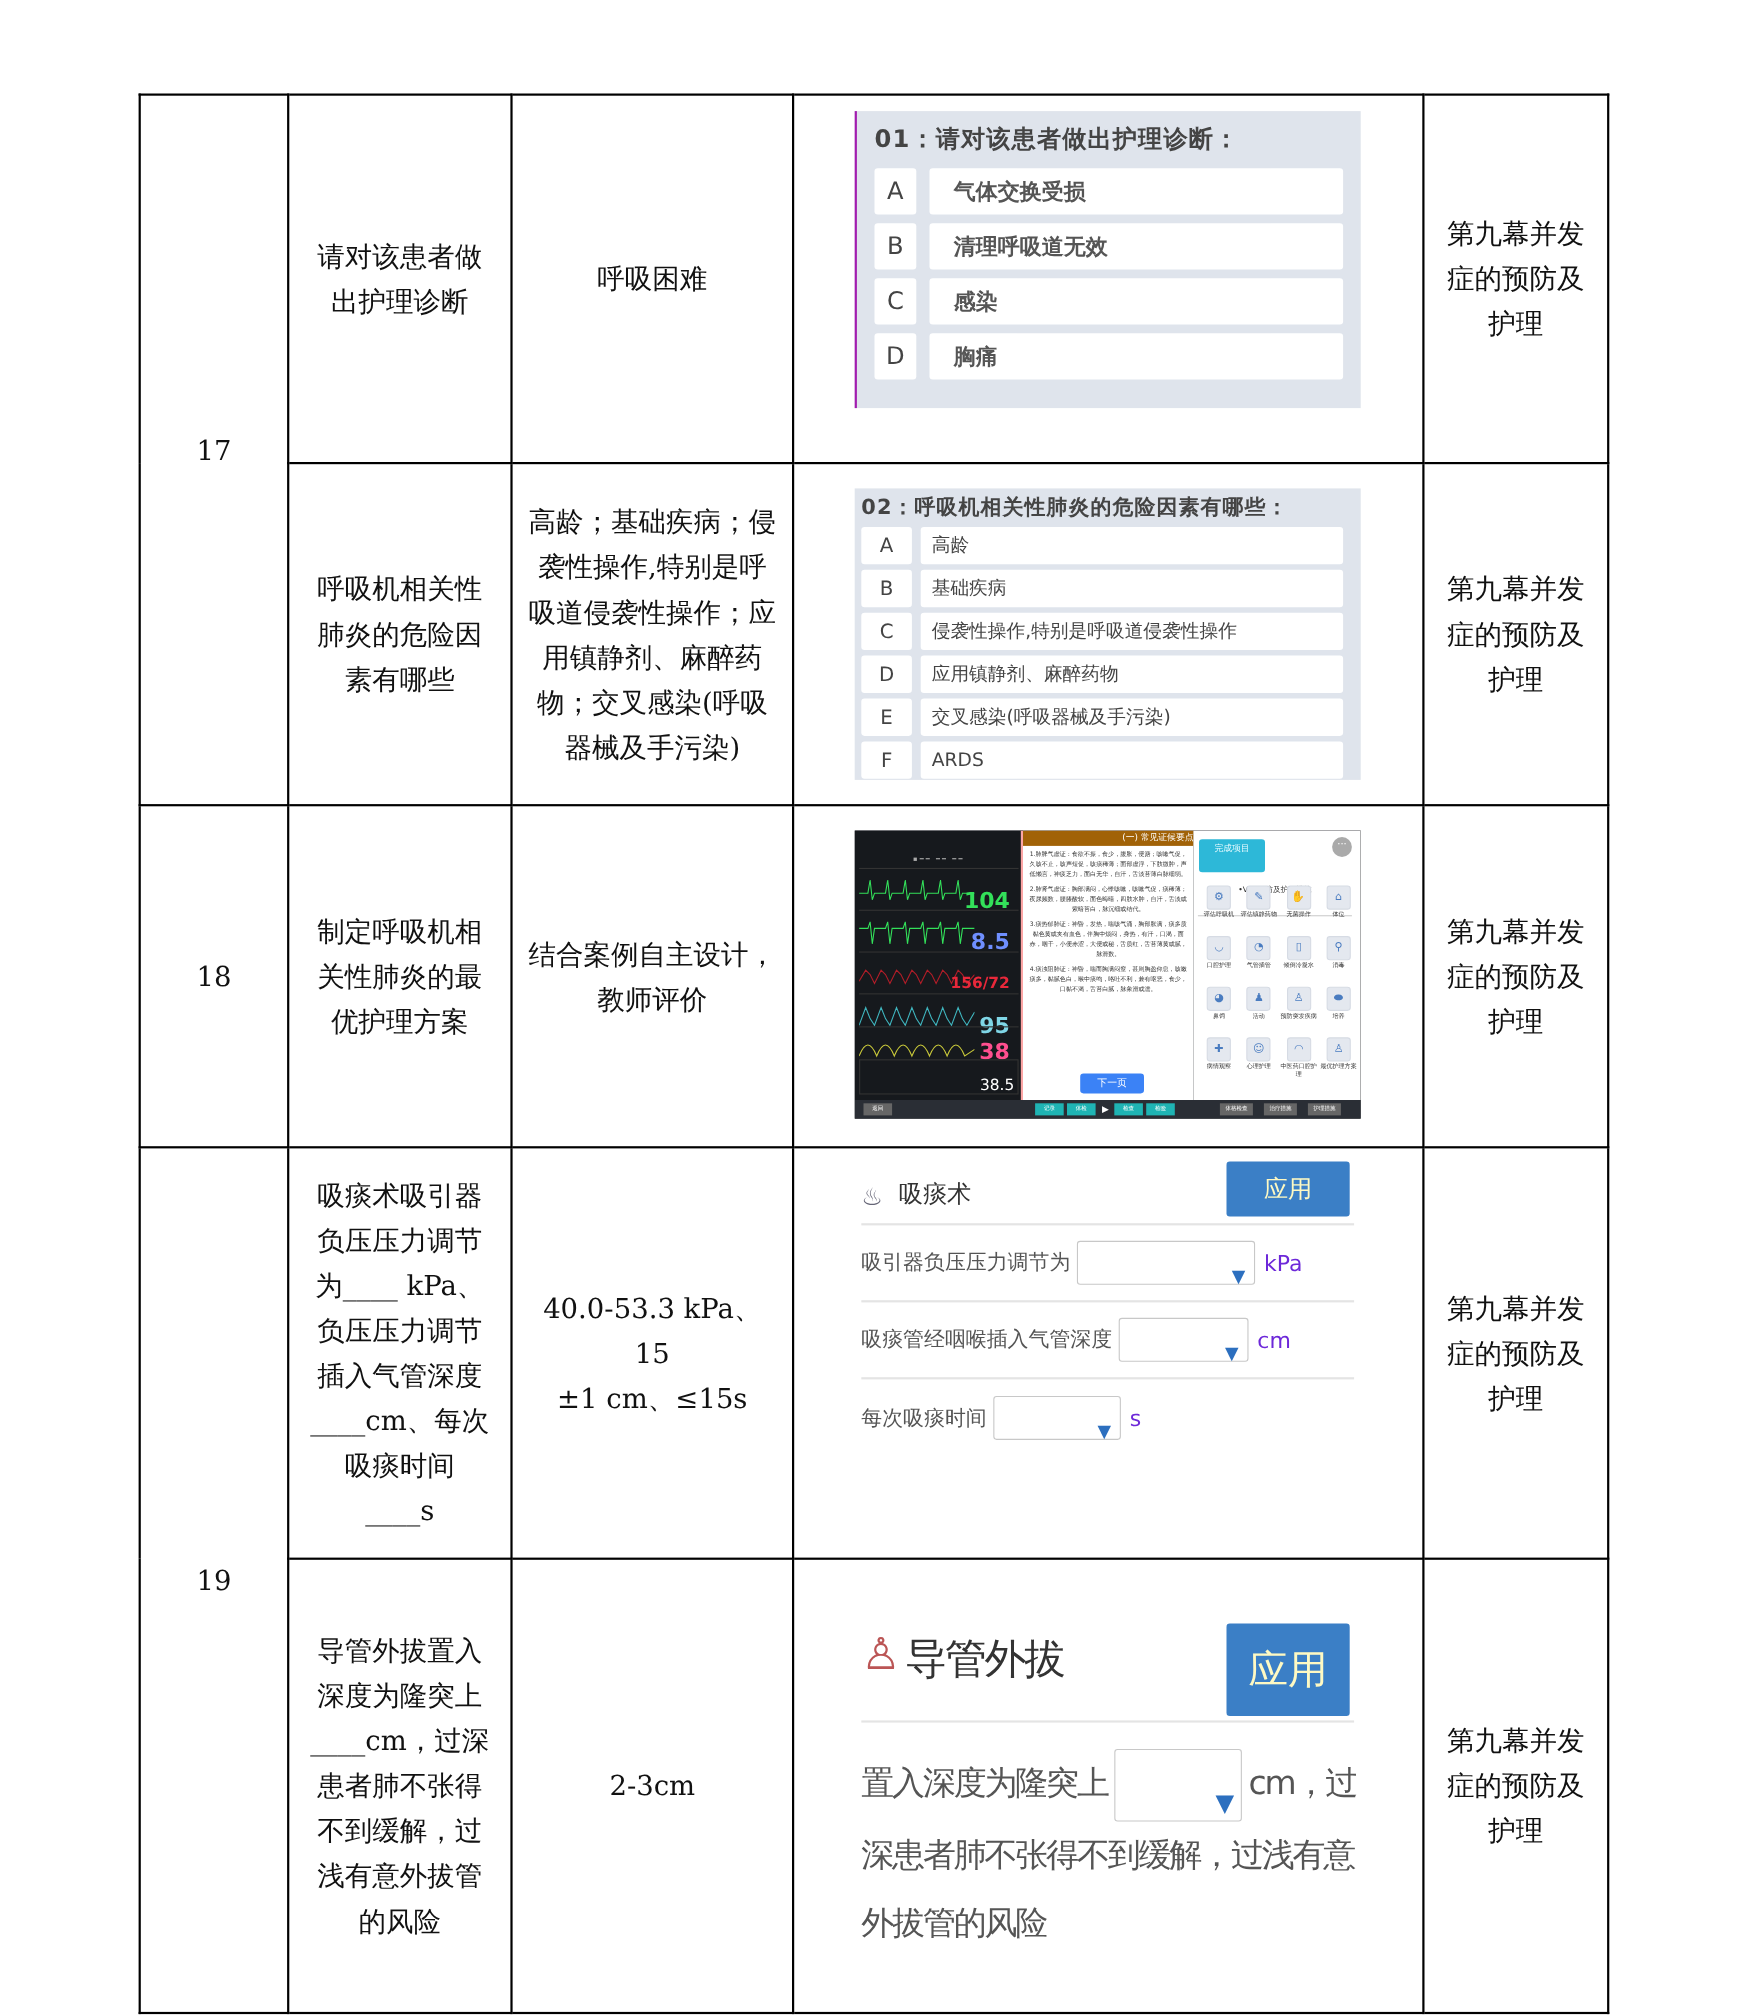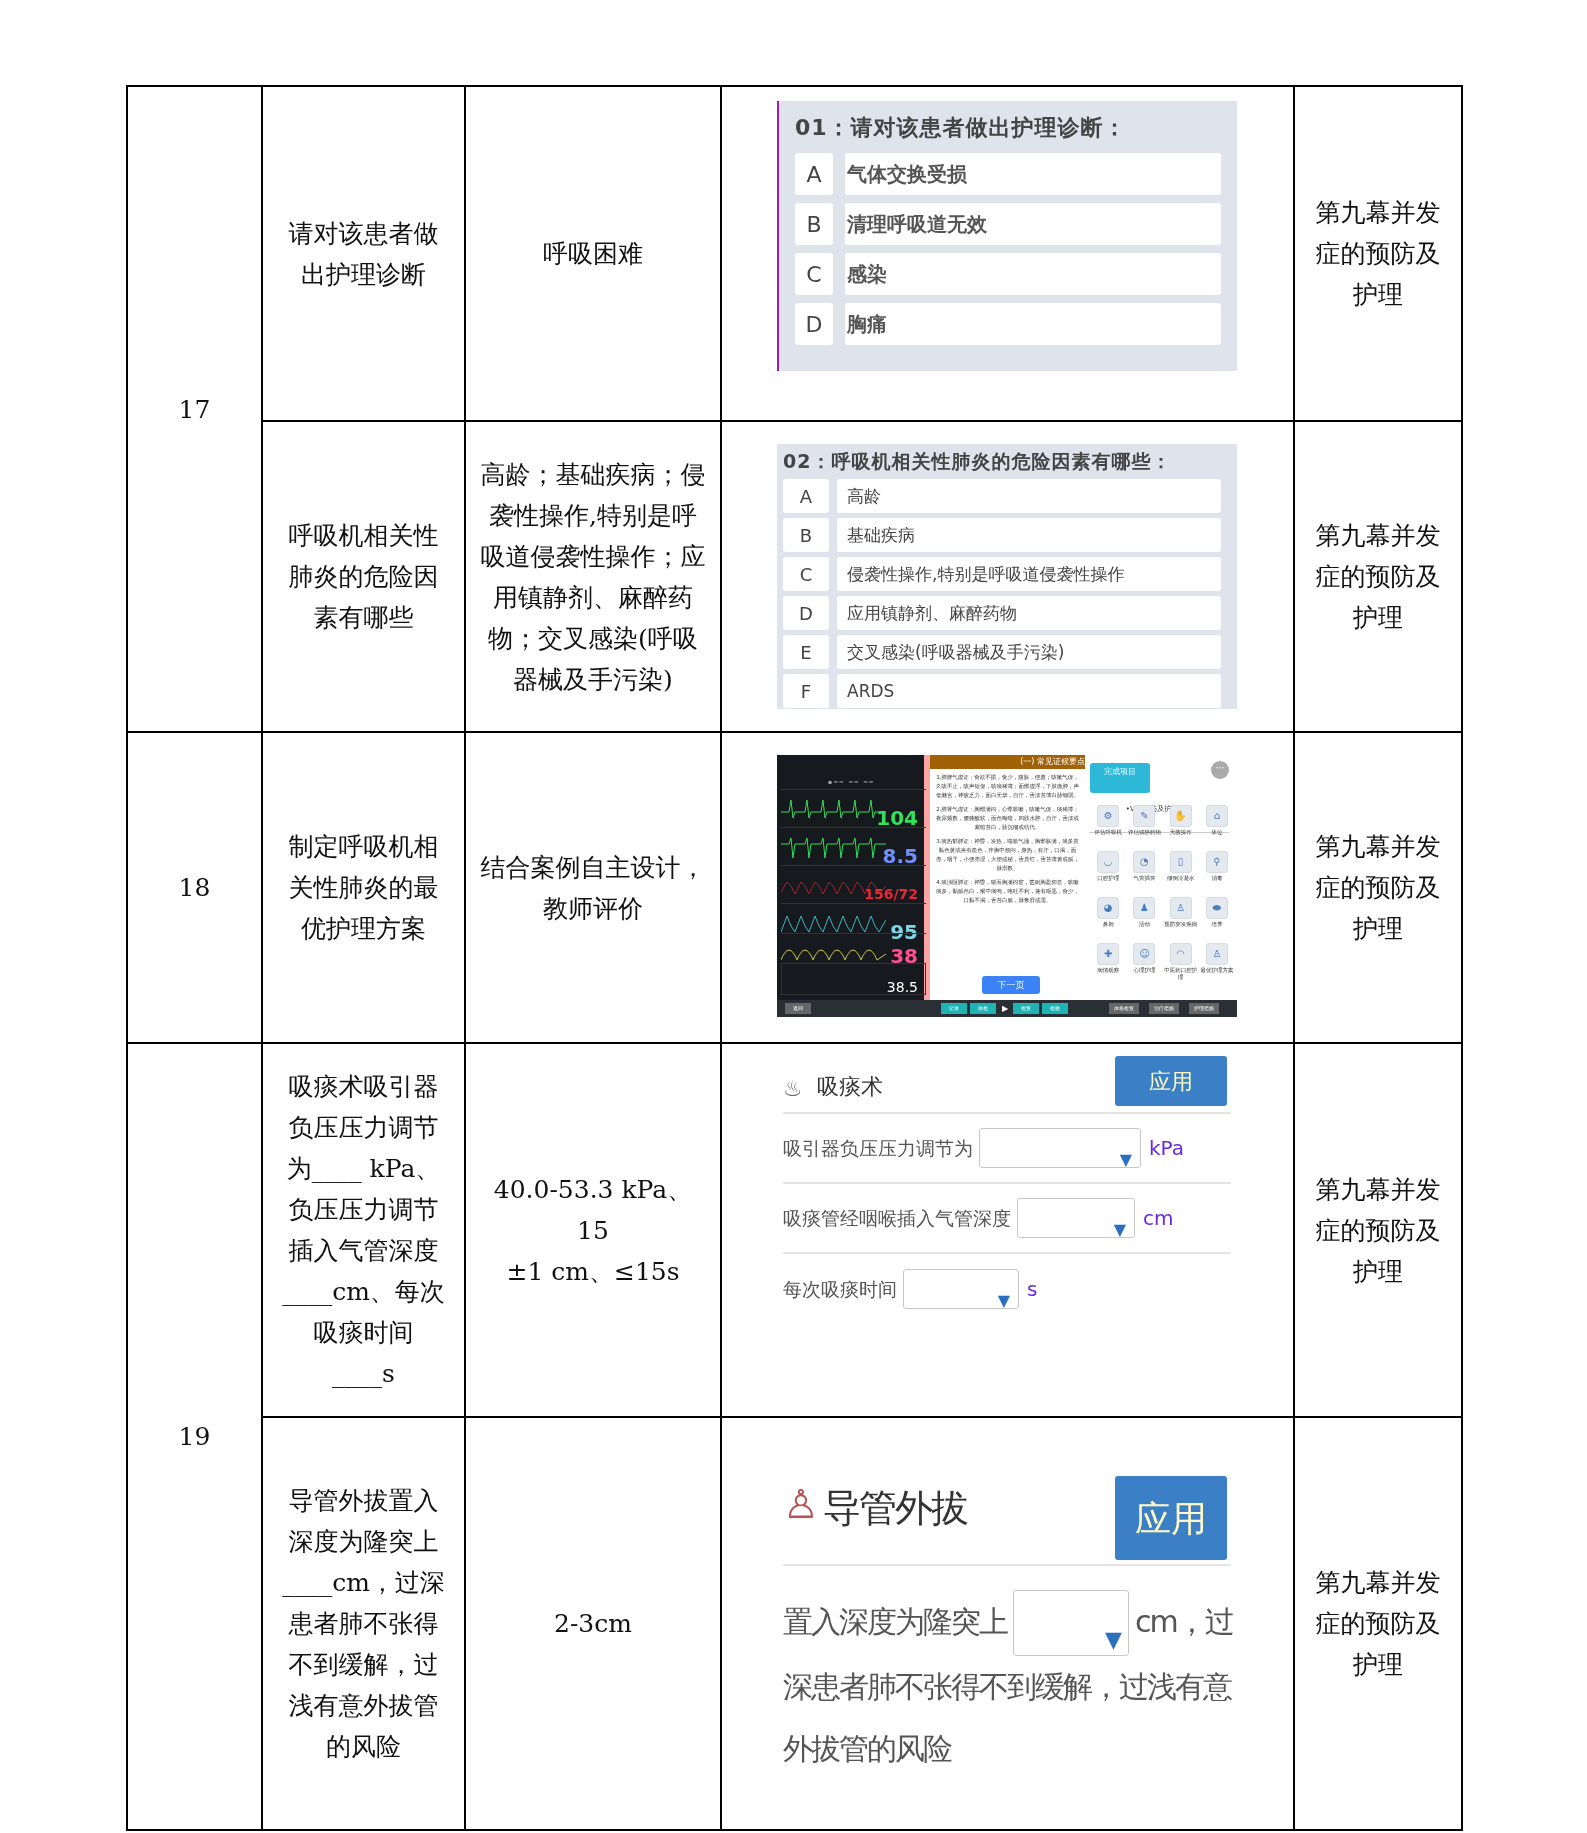--- a/index.html
+++ b/index.html
@@ -20,26 +20,26 @@
   
   .quiz { position: absolute; left: 55px; width: 460px; background: #dfe4ec; padding: 10px 16px 10px 16px; font-family: "DejaVu Sans", "Liberation Sans", sans-serif; text-align: left; }
   .quiz-1 { top: 14px; height: 270px; border-left: 2px solid #a21caf; }
   .quiz-2 { top: 22px; height: 265px; padding: 4px 16px 4px 6px; }
   .quiz-title { color: #444; font-size: 22px; line-height: 34px; font-weight: bold; letter-spacing: 1px; }
   .quiz-2 .quiz-title { font-size: 19px; line-height: 26px; margin-bottom: 5px; }
   .quiz-row { display: flex; margin-top: 8px; height: 42px; }
   .quiz-2 .quiz-row { margin-top: 5px; height: 34px; }
   .quiz-letter { width: 38px; background: #fff; display: flex; align-items: center; justify-content: center; font-size: 22px; color: #444; border-radius: 3px; }
   .quiz-2 .quiz-letter { width: 46px; font-size: 18px; }
-  .quiz-opt { flex: 1; background: #fff; margin-left: 12px; border-radius: 3px; display: flex; align-items: center; padding-left: 2px; font-size: 20px; color: #555; font-weight: bold; }
+  .quiz-opt { flex: 1; background: #fff; margin-left: 12px; border-radius: 3px; display: flex; align-items: center; padding-left: 22px; font-size: 20px; color: #555; font-weight: bold; }
   .quiz-2 .quiz-opt { font-size: 17px; font-weight: normal; color: #444; margin-left: 8px; padding-left: 10px; }
 
   
   .monitor { position: absolute; left: 55px; top: 22px; width: 460px; height: 262px; background: #1a1d22; font-family: "DejaVu Sans", "Liberation Sans", sans-serif; overflow: hidden; }
-  .mon-left { position: absolute; left: 0; top: 0; width: 153px; height: 245px; background: #16191d; border-right: 6px solid #fca5a5; }
+  .mon-left { position: absolute; left: 0; top: 0; width: 153px; height: 245px; background: #16191d; border-right: 2px solid #fca5a5; }
   .mon-info { height: 26px; color: #aaa; font-size: 6px; padding: 6px 4px; }
   .mon-wave { position: absolute; left: 4px; width: 145px; height: 38px; border-top: 1px solid #333; }
   .mon-wave svg { position: absolute; left: 0; top: 6px; }
   .mon-val { position: absolute; right: 8px; top: 8px; font-size: 20px; font-weight: bold; }
   .mon-grid { position: absolute; left: 4px; top: 208px; width: 145px; height: 32px; border: 1px solid #333; }
   .mon-temp { position: absolute; right: 6px; top: 212px; color: #fff; font-size: 14px; }
   .mon-mid { position: absolute; left: 153px; top: 0; width: 155px; height: 245px; background: #fff; }
   .mon-mid-head { height: 14px; background: #a16207; color: #fff; font-size: 8px; text-align: right; line-height: 14px; }
   .mon-mid-body { padding: 4px 6px; font-size: 5.5px; line-height: 9px; color: #333; }
   .mon-mid-body p { margin-bottom: 5px; }

